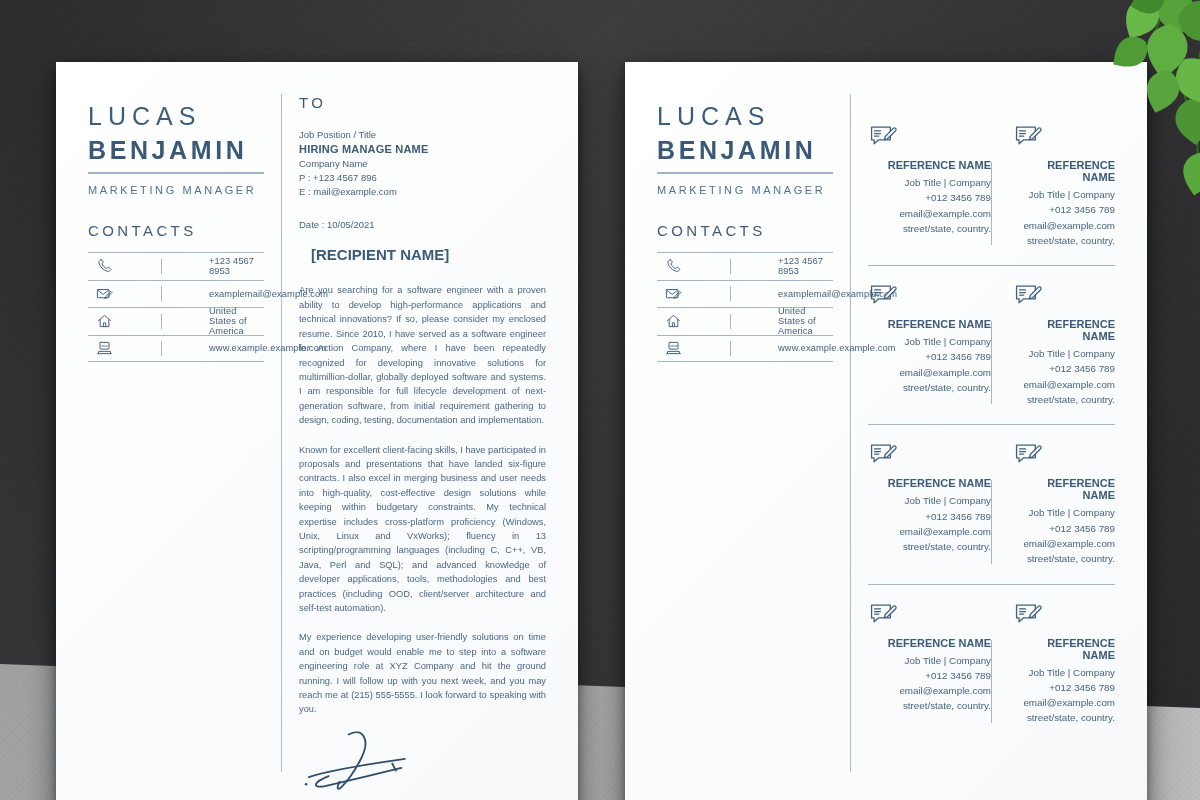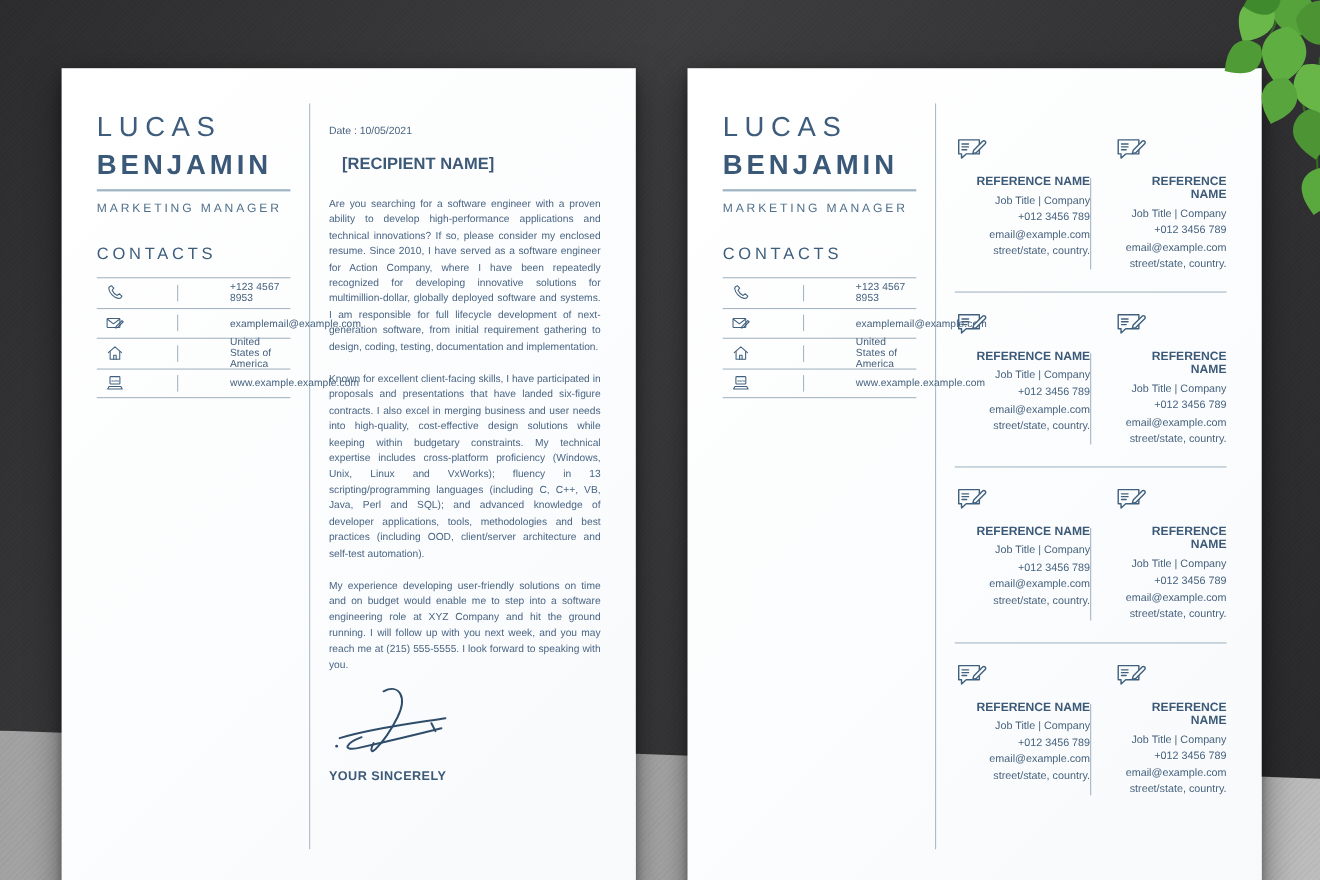--- a/index.html
+++ b/index.html
@@ -120,20 +120,28 @@
             <text x="7.6" y="11" font-size="4.4" fill="currentColor" stroke="none" font-family="Liberation Sans, sans-serif">www</text>
             <path d="M4.8,16.5 h14.4 M3.2,19.5 L4.8,16.5 M20.8,19.5 L19.2,16.5 M3.2,19.5 h17.6"></path>
           </svg>
         <span class="contact-sep"></span>
         <span class="contact-value">www.example.example.com</span>
       </div>
     </div>
   </div>
 
   <div class="col-right">
+    <div class="sec-heading">TO</div>
+    <div class="recipient">
+      <div>Job Position / Title</div>
+      <div class="recipient-name">HIRING MANAGE NAME</div>
+      <div>Company Name</div>
+      <div>P : +123 4567 896</div>
+      <div>E : mail@example.com</div>
+    </div>
     <div class="date-line">Date : 10/05/2021</div>
     <div class="salutation">[RECIPIENT NAME]</div>
     <div class="para">Are you searching for a software engineer with a proven ability to develop high-performance applications and technical innovations? If so, please consider my enclosed resume. Since 2010, I have served as a software engineer for Action Company, where I have been repeatedly recognized for developing innovative solutions for multimillion-dollar, globally deployed software and systems. I am responsible for full lifecycle development of next-generation software, from initial requirement gathering to design, coding, testing, documentation and implementation.</div>
     <div class="para">Known for excellent client-facing skills, I have participated in proposals and presentations that have landed six-figure contracts. I also excel in merging business and user needs into high-quality, cost-effective design solutions while keeping within budgetary constraints. My technical expertise includes cross-platform proficiency (Windows, Unix, Linux and VxWorks); fluency in 13 scripting/programming languages (including C, C++, VB, Java, Perl and SQL); and advanced knowledge of developer applications, tools, methodologies and best practices (including OOD, client/server architecture and self-test automation).</div>
     <div class="para">My experience developing user-friendly solutions on time and on budget would enable me to step into a software engineering role at XYZ Company and hit the ground running. I will follow up with you next week, and you may reach me at (215) 555-5555. I look forward to speaking with you.</div>
     <div class="sig-wrap">
       <svg class="sig-svg" viewBox="0 0 140 75" fill="none" stroke="#2f4d6b" stroke-width="2" stroke-linecap="round">
         <path d="M52,6 C68,-2 76,12 66,32 C59,46 50,58 44,64 C40,68 38,66 42,58"></path>
         <path d="M30,52 C14,58 10,66 26,63 C48,58 82,50 110,43"></path>
         <path d="M8,53 C40,43 82,38 114,33"></path>

